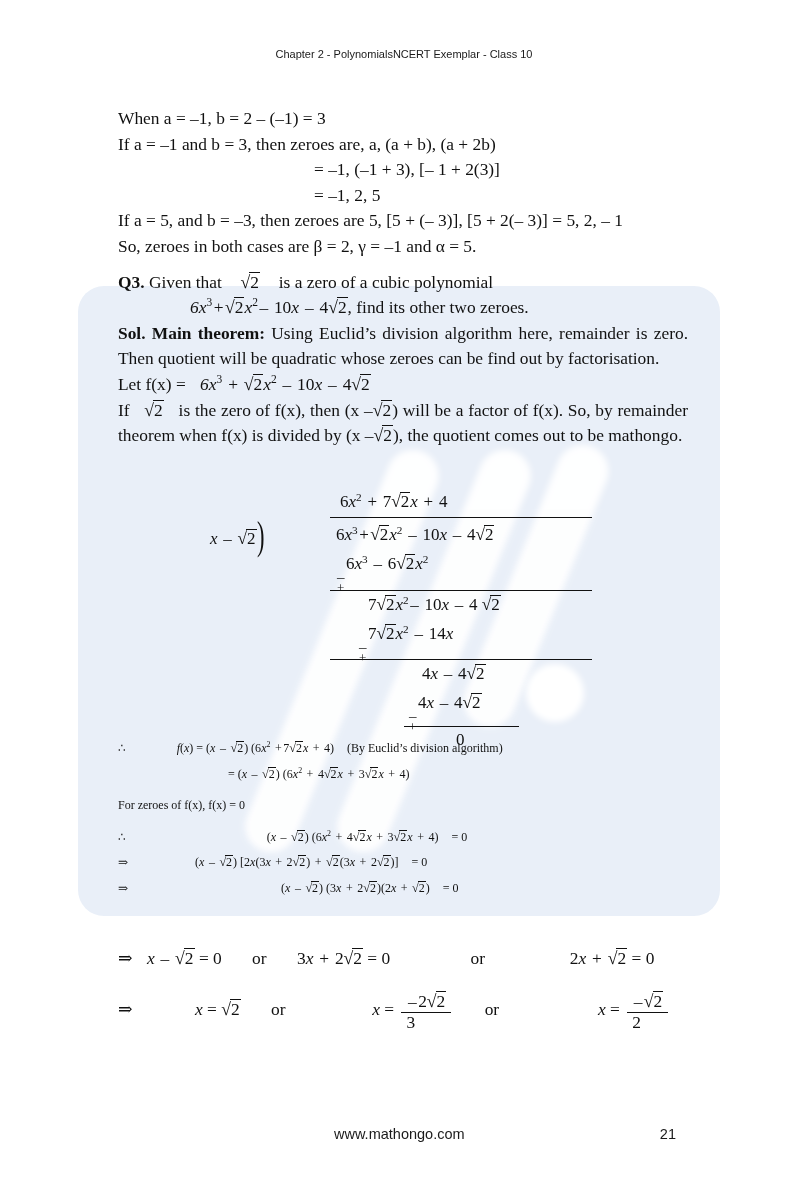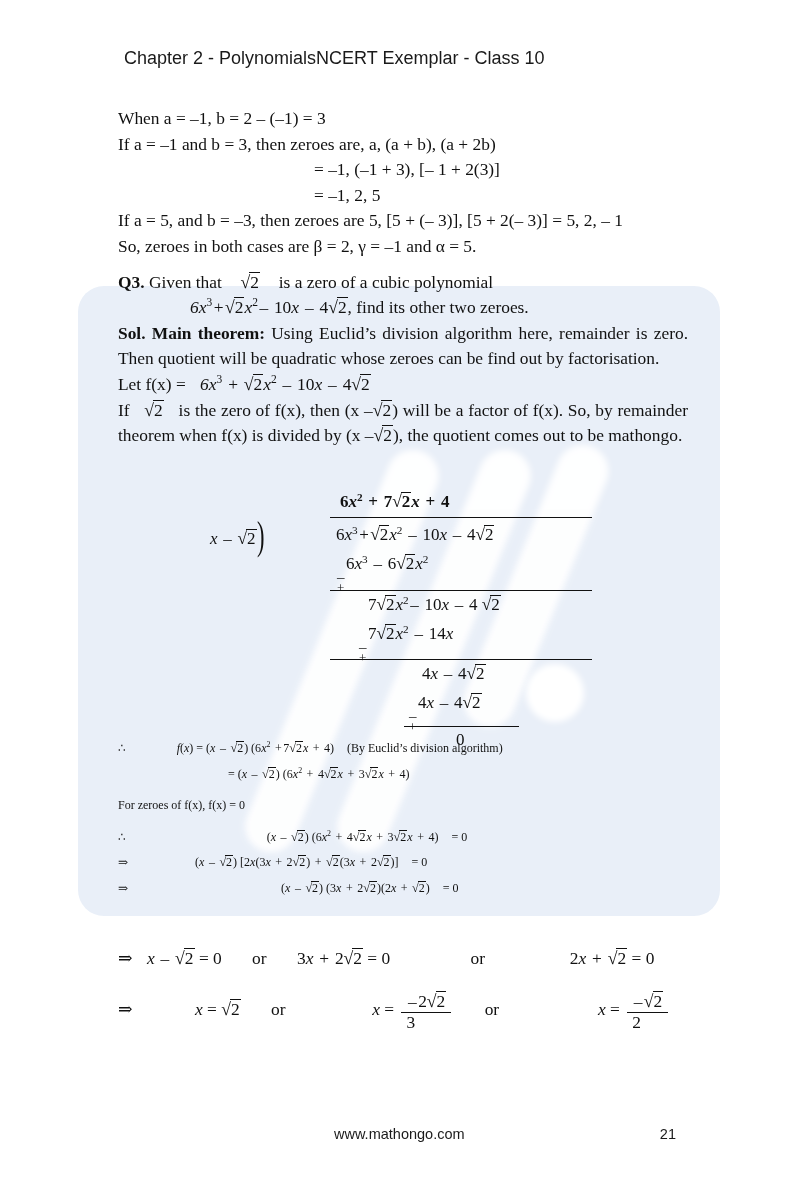--- a/index.html
+++ b/index.html
@@ -43,23 +43,23 @@
     filter: blur(3px);
   }
 
   
   #content { position: relative; z-index: 2; }
 
   
   #page-header {
     position: absolute;
     left: 124px; top: 48px; width: 560px;
-    display: flex; justify-content: flex-start; align-items: baseline;
+    display: flex; justify-content: center; align-items: baseline;
     font-family: "Liberation Sans", "DejaVu Sans", sans-serif;
-    font-size: 18px;
+    font-size: 11px;
     color: #1a1a1a;
   }
 
   
   #page-footer {
     position: absolute;
     left: 124px; top: 1126px; width: 552px;
     display: flex; justify-content: space-between; align-items: baseline;
     font-family: "Liberation Sans", "DejaVu Sans", sans-serif;
     font-size: 14.5px;
@@ -192,21 +192,21 @@
 
     <div class="ln wrap just">
       <span>If</span>
       <span class="sp"></span><span class="rad"><span class="rsym">√</span><span class="rarg">2</span></span><span class="sp"></span>
       <span>is the zero of f(x), then (x –</span><span class="rad"><span class="rsym">√</span><span class="rarg">2</span></span><span>) will be a factor of f(x). So, by remainder theorem when f(x) is divided by (x –</span><span class="rad"><span class="rsym">√</span><span class="rarg">2</span></span><span>), the quotient comes out to be mathongo.</span>
     </div>
   </div>
 
   <div id="long-division">
 
-    <div class="div-row" style="left:222px; top:0px;font-weight:bold;">
+    <div class="div-row" style="left:222px; top:0px;">
       6<span class="it">x</span><sup>2</sup> <span class="op">+</span> 7<span class="rad"><span class="rsym">√</span><span class="rarg">2</span></span><span class="it">x</span> <span class="op">+</span> 4
     </div>
     <div class="rule" style="left:212px; top:25px; width:262px;"></div>
 
     <div class="div-row" style="left:92px; top:32px;">
       <span class="it">x</span> <span class="op">–</span> <span class="rad"><span class="rsym">√</span><span class="rarg">2</span></span><span class="bigparen">)</span>
     </div>
     <div class="div-row" style="left:218px; top:33px;">
       6<span class="it">x</span><sup>3</sup><span class="op">+</span><span class="rad"><span class="rsym">√</span><span class="rarg">2</span></span><span class="it">x</span><sup>2</sup> <span class="op">–</span> 10<span class="it">x</span> <span class="op">–</span> 4<span class="rad"><span class="rsym">√</span><span class="rarg">2</span></span>
     </div>

